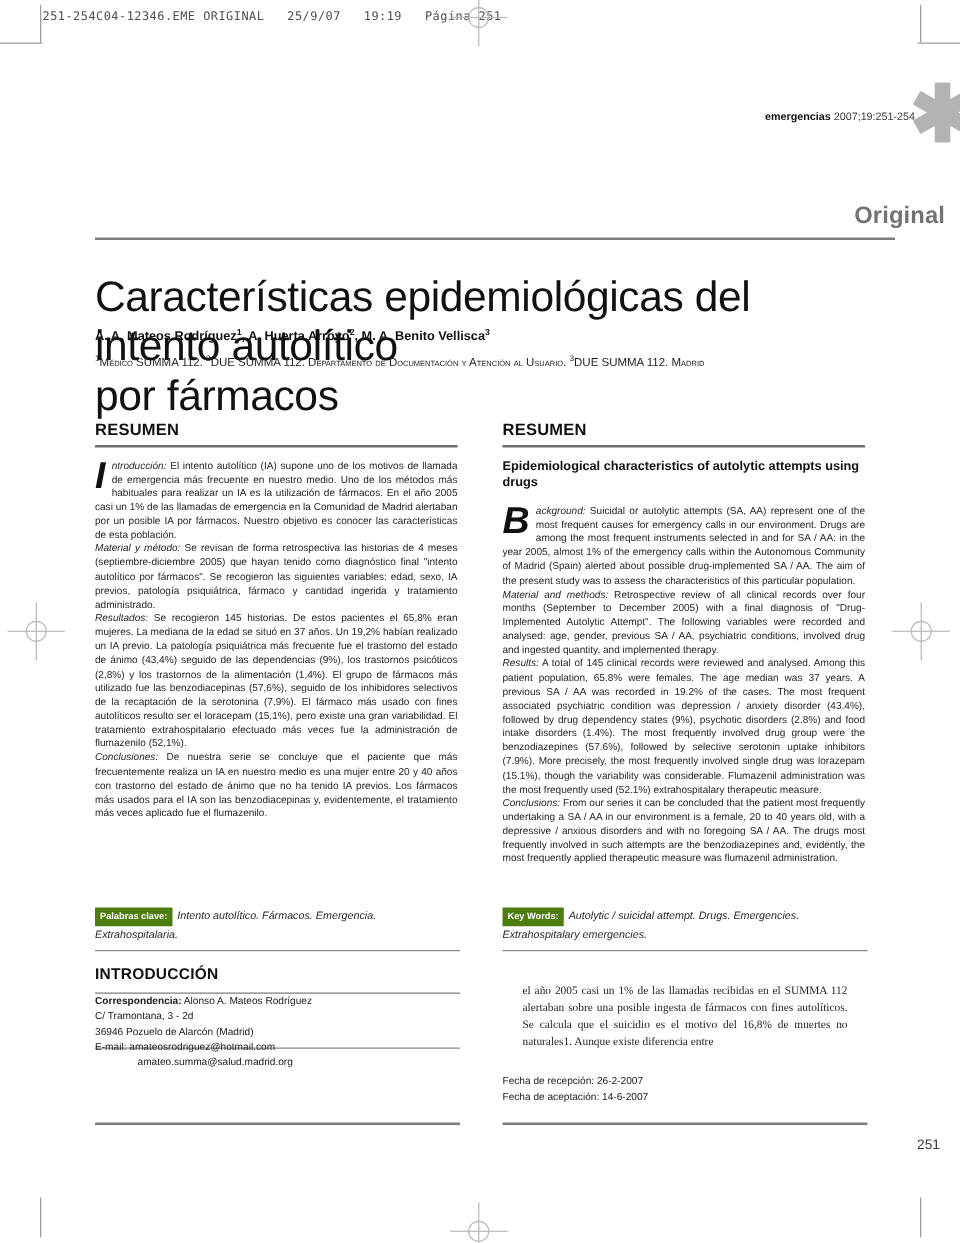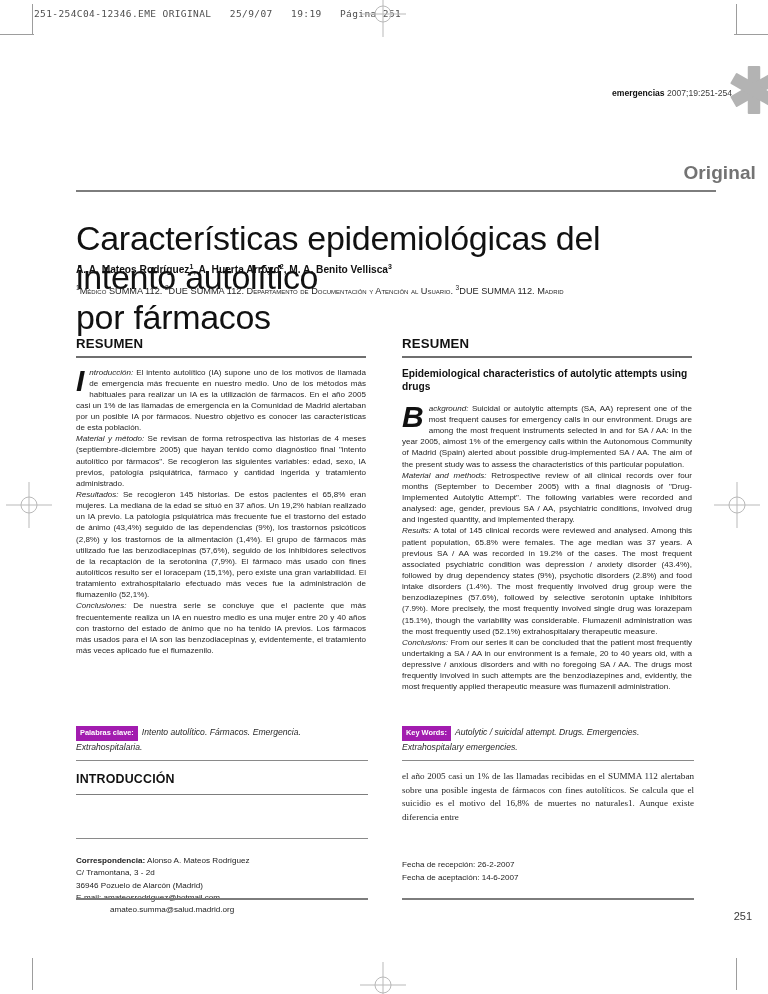--- a/index.html
+++ b/index.html
@@ -90,21 +90,21 @@
   .dropcap{
     float:left;font-size:30px;line-height:26px;font-weight:bold;
     font-style:italic;padding-right:5px;padding-top:1px;color:#111;
   }
 
   
   .kw-block{position:absolute;width:292px;font-size:8.2px;line-height:1.45;}
   .kw-left {left:76px; top:726px;}
   .kw-right{left:402px;top:726px;}
   .kw-tag{
-    display:inline-block;background:#a21caf;color:#fff;
+    display:inline-block;background:#4d7c0f;color:#fff;
     font-family:"Liberation Sans",sans-serif;
     font-size:7.4px;font-weight:bold;
     padding:2px 4px 2px 4px;margin-right:4px;
     vertical-align:baseline;
   }
   .kw-text{font-family:Liberation Sans, sans-serif;font-style:italic;font-size:8.6px;color:#2a2a2a;}
 
   .rule-kw-left {position:absolute;left:76px; top:760px;width:292px;height:1.2px;background:#8a8a8a;}
   .rule-kw-right{position:absolute;left:402px;top:760px;width:292px;height:1.2px;background:#8a8a8a;}
 
@@ -115,26 +115,26 @@
   }
   .rule-intro{position:absolute;left:76px;top:794px;width:292px;height:1.2px;background:#7d7d7d;}
 
   .intro-col{
     position:absolute;width:292px;
     font-family:"Liberation Serif",serif;
     font-size:9.1px;line-height:1.5;text-align:justify;color:#1f1f1f;
   }
   .intro-left {left:76px; top:800px;}
   .intro-right{left:402px;top:770px;}
-  .intro-col p{margin:0;text-indent:16px;}
+  .intro-col p{margin:16px;text-indent:16px;}
 
   
   .rule-corr{position:absolute;left:76px;top:838px;width:292px;height:1.1px;background:#8a8a8a;}
   .corr{
-    position:absolute;left:76px;top:855px;width:300px;
+    position:absolute;left:76px;top:795px;width:300px;
     font-size:8.1px;line-height:1.52;color:#222;
   }
   .corr b{font-weight:bold;}
   .corr .indent{padding-left:34px;display:block;}
 
   .dates{
     position:absolute;left:402px;top:859px;
     font-size:8.1px;line-height:1.55;color:#222;
   }
 

